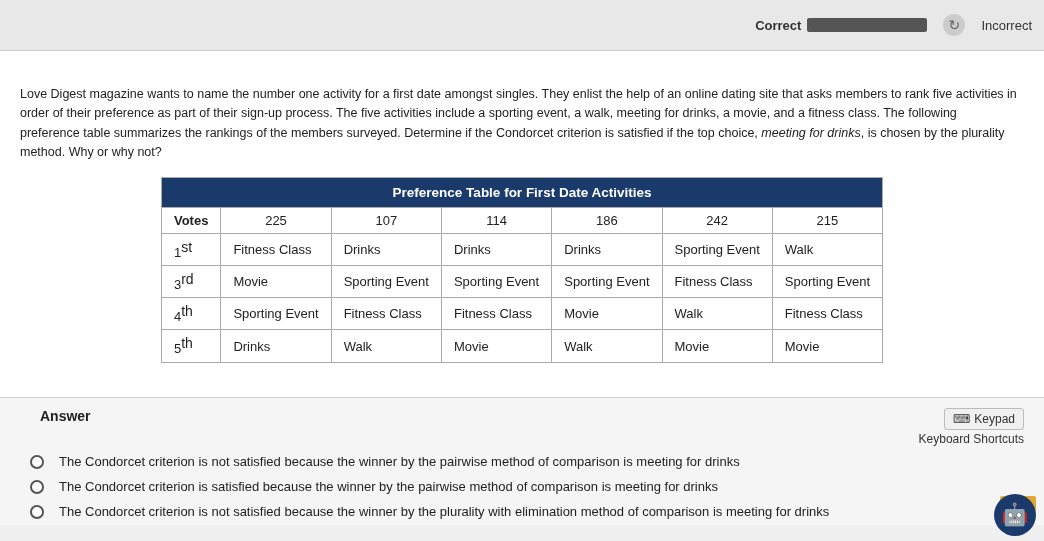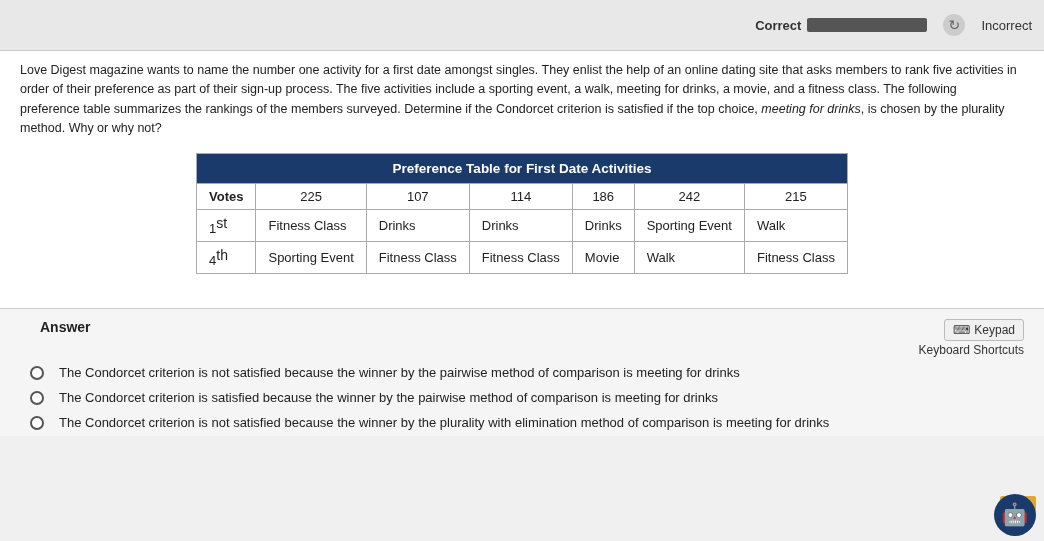--- a/index.html
+++ b/index.html
@@ -66,20 +66,21 @@
       padding: 10px 20px;
       background: #fff;
     }
 
     .problem-text {
       font-size: 12.5px;
       line-height: 1.55;
       color: #222;
       margin-bottom: 14px;
       max-width: 1000px;
+      margin-top: 24px;
     }
 
     .problem-text em {
       font-style: italic;
     }
 
     .table-container {
       display: flex;
       justify-content: center;
       margin-bottom: 24px;
@@ -271,27 +272,45 @@
       <tr>
             <td class="rank-cell">1<sup>st</sup></td>
             <td>Fitness Class</td>
             <td>Drinks</td>
             <td>Drinks</td>
             <td>Drinks</td>
             <td>Sporting Event</td>
             <td>Walk</td>
           </tr>
           <tr>
+            <td class="rank-cell">3<sup>rd</sup></td>
+            <td>Movie</td>
+            <td>Sporting Event</td>
+            <td>Sporting Event</td>
+            <td>Sporting Event</td>
+            <td>Fitness Class</td>
+            <td>Sporting Event</td>
+          </tr>
+          <tr>
             <td class="rank-cell">4<sup>th</sup></td>
             <td>Sporting Event</td>
             <td>Fitness Class</td>
             <td>Fitness Class</td>
             <td>Movie</td>
             <td>Walk</td>
             <td>Fitness Class</td>
+          </tr>
+          <tr>
+            <td class="rank-cell">5<sup>th</sup></td>
+            <td>Drinks</td>
+            <td>Walk</td>
+            <td>Movie</td>
+            <td>Walk</td>
+            <td>Movie</td>
+            <td>Movie</td>
           </tr>
         </tbody>
     </table>
   </div>
 </div>
 
 <div class="answer-section">
   <div class="answer-header-row">
     <span class="answer-label">Answer</span>
     <div class="keypad-area">

